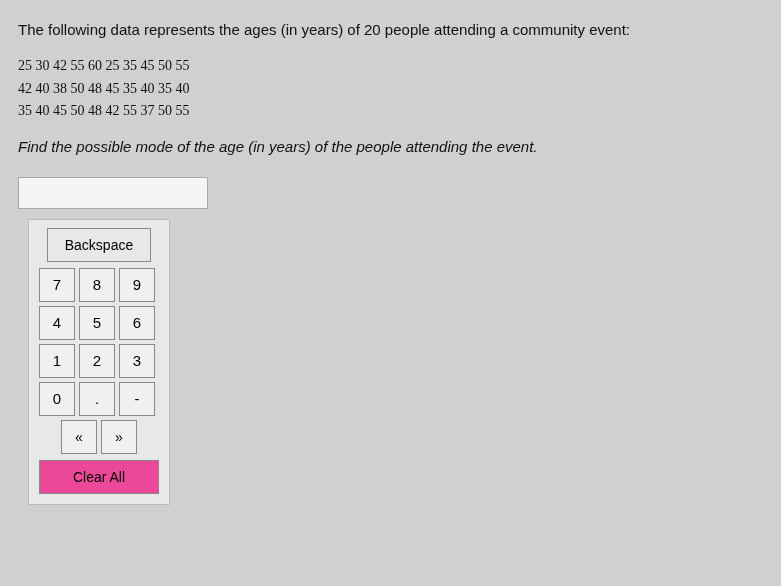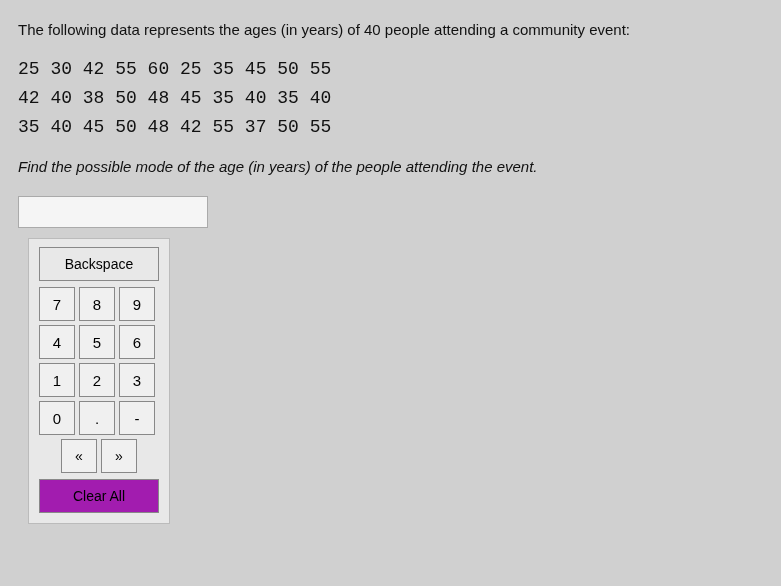--- a/index.html
+++ b/index.html
@@ -13,22 +13,22 @@
       min-height: 586px;
       padding: 18px 24px 18px 18px;
     }
 
     .problem-text {
       margin-bottom: 14px;
       line-height: 1.55;
     }
 
     .data-block {
-      font-family: Liberation Mono, monospace;
-      font-size: 18px;
+      font-family: Liberation Serif, serif;
+      font-size: 14px;
       line-height: 1.6;
       margin-bottom: 14px;
     }
 
     .question-text {
       margin-bottom: 18px;
       line-height: 1.5;
       font-style: italic;
     }
 
@@ -59,21 +59,21 @@
       gap: 4px;
     }
 
     .backspace-row {
       display: flex;
       justify-content: center;
       margin-bottom: 2px;
     }
 
     .btn-backspace {
-      width: 120px;
+      width: 104px;
       height: 34px;
       background: #e8e8e8;
       border: 1.5px solid #888;
       font-size: 14px;
       cursor: pointer;
       display: flex;
       align-items: center;
       justify-content: center;
     }
 
@@ -114,35 +114,35 @@
 
     .clear-row {
       display: flex;
       justify-content: center;
       margin-top: 2px;
     }
 
     .btn-clear {
       width: 120px;
       height: 34px;
-      background: #a21caf;
+      background: #ec4899;
       border: 1.5px solid #888;
       font-size: 14px;
       cursor: pointer;
       display: flex;
       align-items: center;
       justify-content: center;
     }
   </style>
 </head>
 <body>
 
 
 
-<p class="problem-text">The following data represents the ages (in years) of 40 people attending a community event:</p>
+<p class="problem-text">The following data represents the ages (in years) of 20 people attending a community event:</p>
 
 <div class="data-block">
   <div>25 30 42 55 60 25 35 45 50 55</div>
   <div>42 40 38 50 48 45 35 40 35 40</div>
   <div>35 40 45 50 48 42 55 37 50 55</div>
 </div>
 
 <p class="question-text">Find the possible mode of the age (in years) of the people attending the event.</p>
 
 <input class="answer-input" type="text" id="answer-field" style="">

